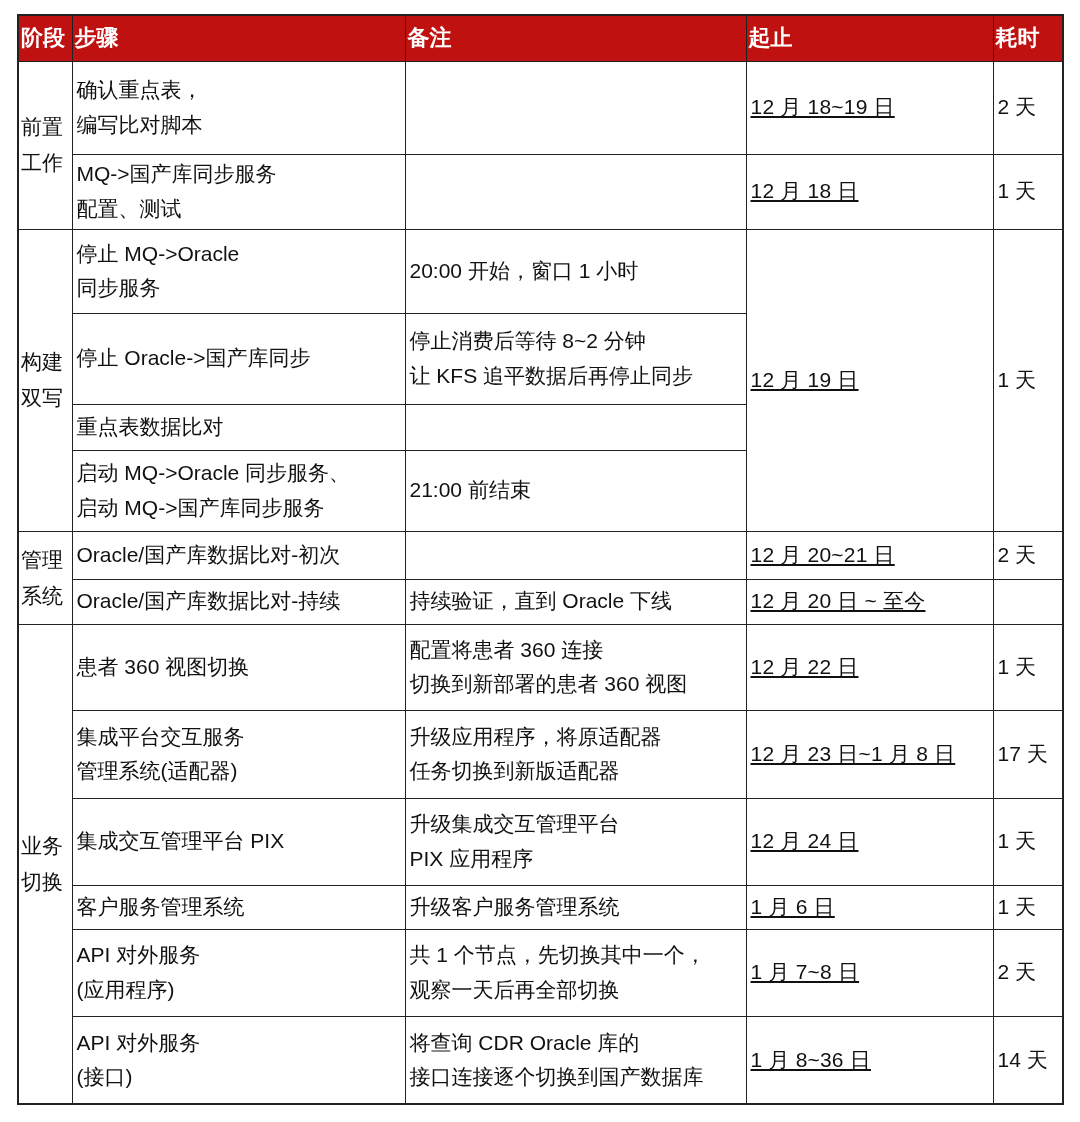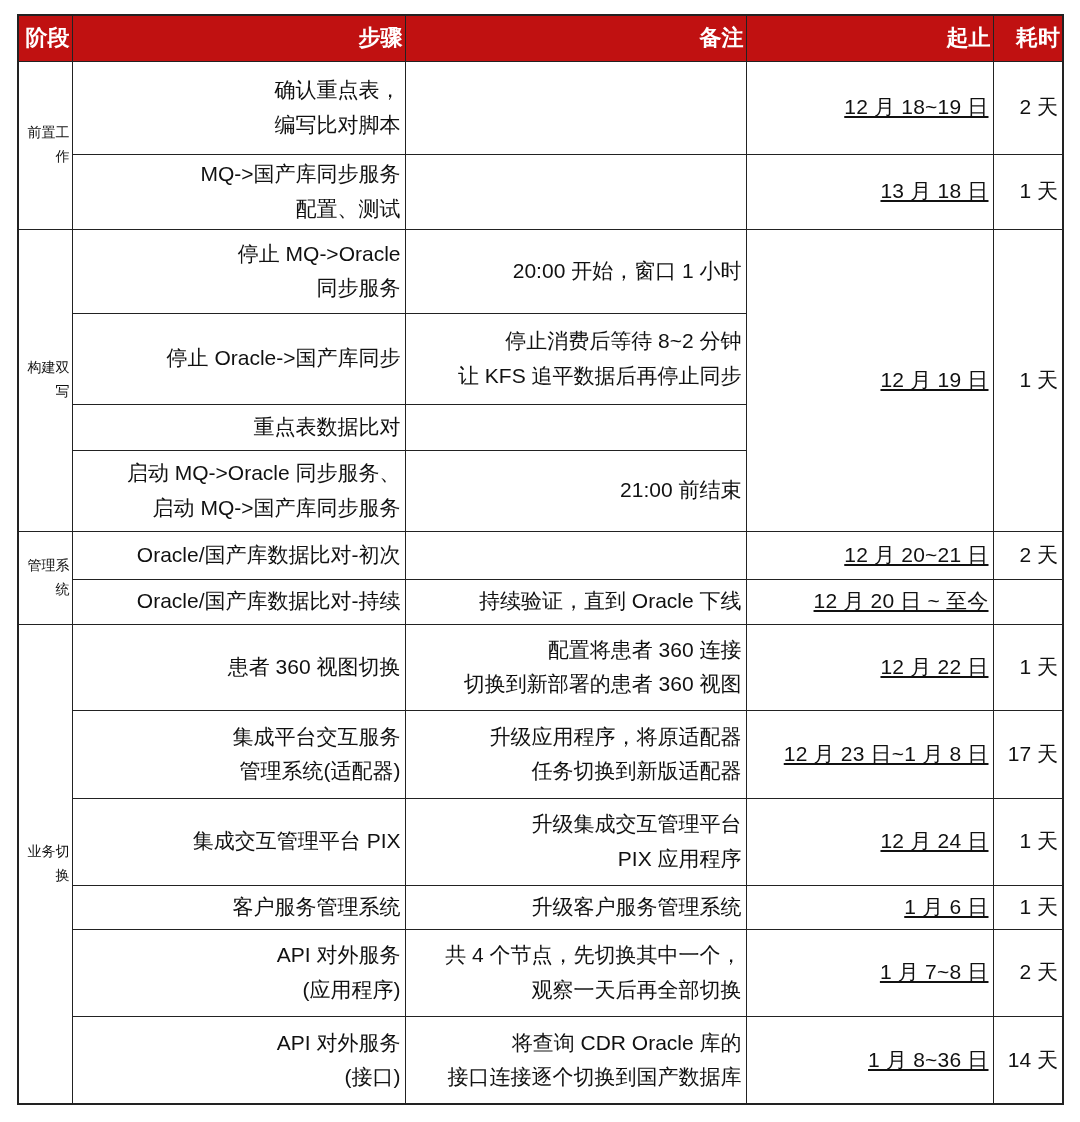--- a/index.html
+++ b/index.html
@@ -8,27 +8,27 @@
     --border:#222222;
     --body-text:#111111;
   }
   html,body{margin:0;padding:0;background:#ffffff;}
   body{width:1080px;height:1122px;position:relative;
        font-family:"Liberation Sans","DejaVu Sans",sans-serif;color:var(--body-text);}
   .table-wrap{position:absolute;left:17px;top:14px;}
   table{border-collapse:collapse;table-layout:fixed;width:1045px;
         border:2.5px solid var(--border);}
   th,td{border:1.5px solid var(--border);
-        text-align:right;vertical-align:middle;
+        text-align:left;vertical-align:middle;
         font-size:21px;line-height:1.62;
         white-space:pre-line;overflow:hidden;
         padding:2px 4px;box-sizing:border-box;margin-left:16px;}
   thead th{background:var(--header-bg);color:var(--header-text);
            font-weight:bold;font-size:22px;height:46px;padding:0 2px;}
-  td.phase{font-size:14px;padding:0 2px;word-break:break-all;line-height:1.7;}
+  td.phase{font-size:21px;padding:0 2px;word-break:break-all;line-height:1.7;}
   td.dur{font-weight:normal;}
   td.dates{letter-spacing:0.2px;text-decoration:underline;}
 </style>
 </head>
 <body>
 
 <div class="table-wrap">
   <table>
     <colgroup>
       <col style="width:54px">
@@ -52,21 +52,21 @@
         <td class="step">确认重点表，
 编写比对脚本</td>
         <td class="note"></td>
         <td class="dates">12 月 18~19 日</td>
         <td class="dur">2 天</td>
       </tr>
       <tr style="height:75px">
         <td class="step">MQ-&gt;国产库同步服务
 配置、测试</td>
         <td class="note"></td>
-        <td class="dates">13 月 18 日</td>
+        <td class="dates">12 月 18 日</td>
         <td class="dur">1 天</td>
       </tr>
       <tr style="height:84px">
         <td class="phase" rowspan="4">构建双写</td>
         <td class="step">停止 MQ-&gt;Oracle
 同步服务</td>
         <td class="note">20:00 开始，窗口 1 小时</td>
         <td class="dates" rowspan="4">12 月 19 日</td>
         <td class="dur" rowspan="4">1 天</td>
       </tr>
@@ -122,21 +122,21 @@
       </tr>
       <tr style="height:44px">
         <td class="step">客户服务管理系统</td>
         <td class="note">升级客户服务管理系统</td>
         <td class="dates">1 月 6 日</td>
         <td class="dur">1 天</td>
       </tr>
       <tr style="height:87px">
         <td class="step">API 对外服务
 (应用程序)</td>
-        <td class="note">共 4 个节点，先切换其中一个，
+        <td class="note">共 1 个节点，先切换其中一个，
 观察一天后再全部切换</td>
         <td class="dates">1 月 7~8 日</td>
         <td class="dur">2 天</td>
       </tr>
       <tr style="height:88px">
         <td class="step">API 对外服务
 (接口)</td>
         <td class="note">将查询 CDR Oracle 库的
 接口连接逐个切换到国产数据库</td>
         <td class="dates">1 月 8~36 日</td>

